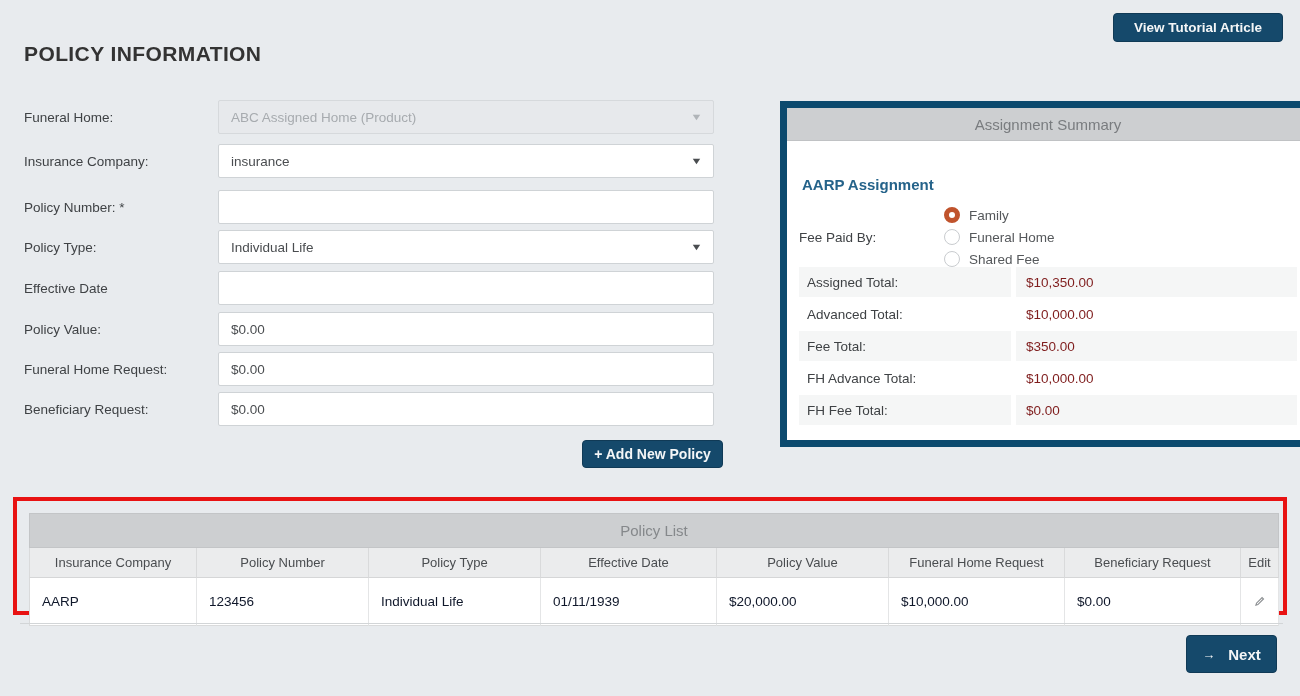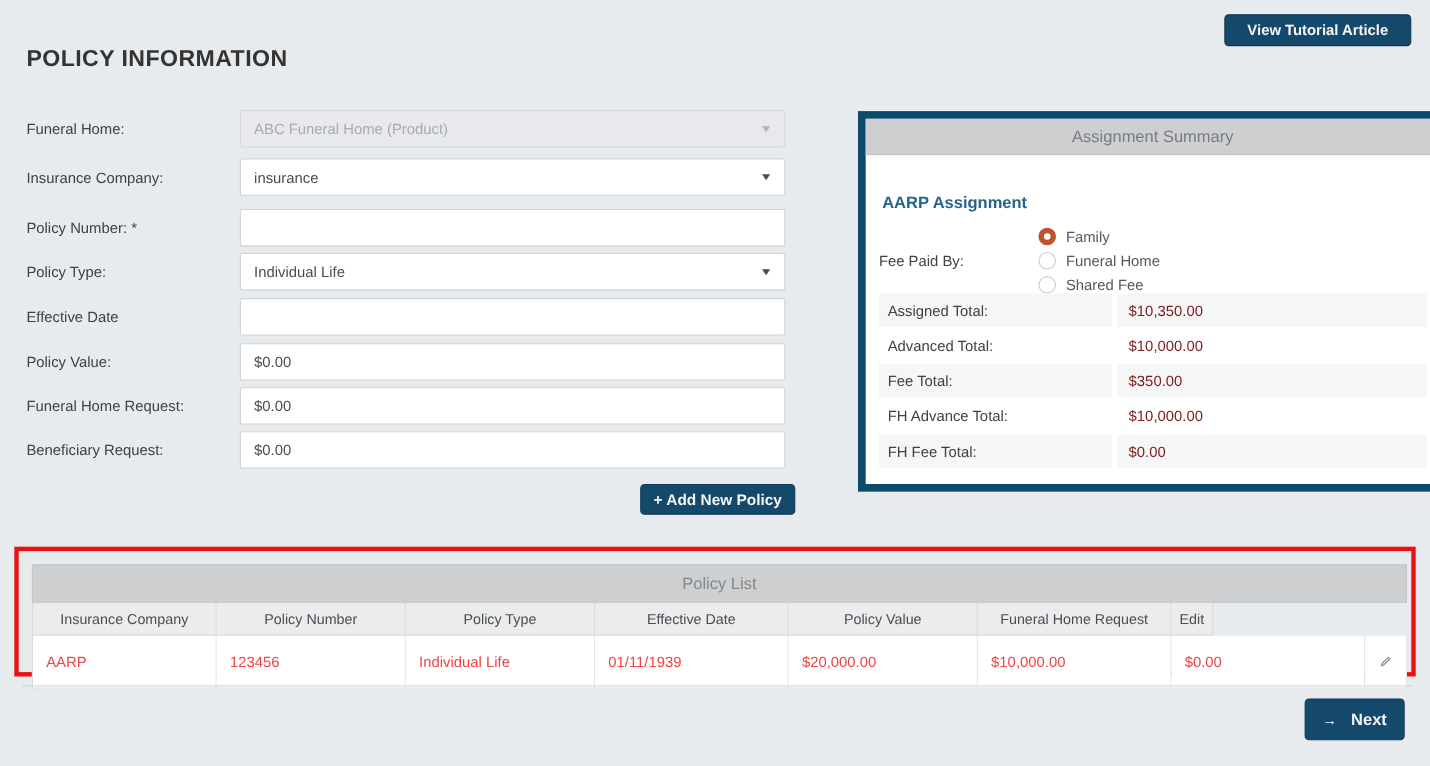--- a/index.html
+++ b/index.html
@@ -108,21 +108,21 @@
   .th {
     height: 30px; background: #ebeced;
     border-bottom: 1px solid #d5d6d7; border-right: 1px solid #d9dadb;
     display: flex; align-items: center; justify-content: center;
     font-size: 13px; color: #4a4d50;
   }
   .td {
     height: 48px; background: #ffffff;
     border-bottom: 1px solid #d9dadb; border-right: 1px solid #e4e5e6;
     display: flex; align-items: center;
-    padding-left: 12px; font-size: 13.5px; color: #ef4444;
+    padding-left: 12px; font-size: 13.5px; color: #0f172a;
   }
   .th:first-child, .td:first-child { border-left: 1px solid #d9dadb; }
   .col-0 { width: 168px; } .col-1 { width: 172px; } .col-2 { width: 172px; } .col-3 { width: 176px; }
   .col-4 { width: 172px; } .col-5 { width: 176px; } .col-6 { width: 176px; }
   .col-7 { width: 38px; justify-content: center; padding-left: 0; }
   .edit-cell { cursor: pointer; }
 
   .footer-divider {
     position: absolute; left: 20px; top: 623px; width: 1263px; height: 0;
     border-top: 1px solid #d2d5d7;
@@ -132,21 +132,21 @@
 <body>
 
 <div class="canvas">
 
   <button class="btn-navy btn-tutorial">View Tutorial Article</button>
   <div class="page-title">POLICY INFORMATION</div>
 
   <div class="form-row row-0">
     <div class="f-label">Funeral Home:</div>
     <div class="field select-box disabled">
-      <span>ABC Funeral Home (Product)</span>
+      <span>ABC Assigned Home (Product)</span>
       <span class="caret">▼</span>
     </div>
   </div>
 
   <div class="form-row row-1">
     <div class="f-label">Insurance Company:</div>
     <div class="field select-box">
       <span>insurance</span>
       <span class="caret">▼</span>
     </div>
@@ -238,20 +238,21 @@
   <div class="red-box">
     <div class="policy-table">
       <div class="table-caption">Policy List</div>
       <div class="thead-row">
         <div class="th col-0">Insurance Company</div>
         <div class="th col-1">Policy Number</div>
         <div class="th col-2">Policy Type</div>
         <div class="th col-3">Effective Date</div>
         <div class="th col-4">Policy Value</div>
         <div class="th col-5">Funeral Home Request</div>
+        <div class="th col-6">Beneficiary Request</div>
         <div class="th col-7">Edit</div>
       </div>
       <div class="tbody-row">
         <div class="td col-0">AARP</div>
         <div class="td col-1">123456</div>
         <div class="td col-2">Individual Life</div>
         <div class="td col-3">01/11/1939</div>
         <div class="td col-4">$20,000.00</div>
         <div class="td col-5">$10,000.00</div>
         <div class="td col-6">$0.00</div>

